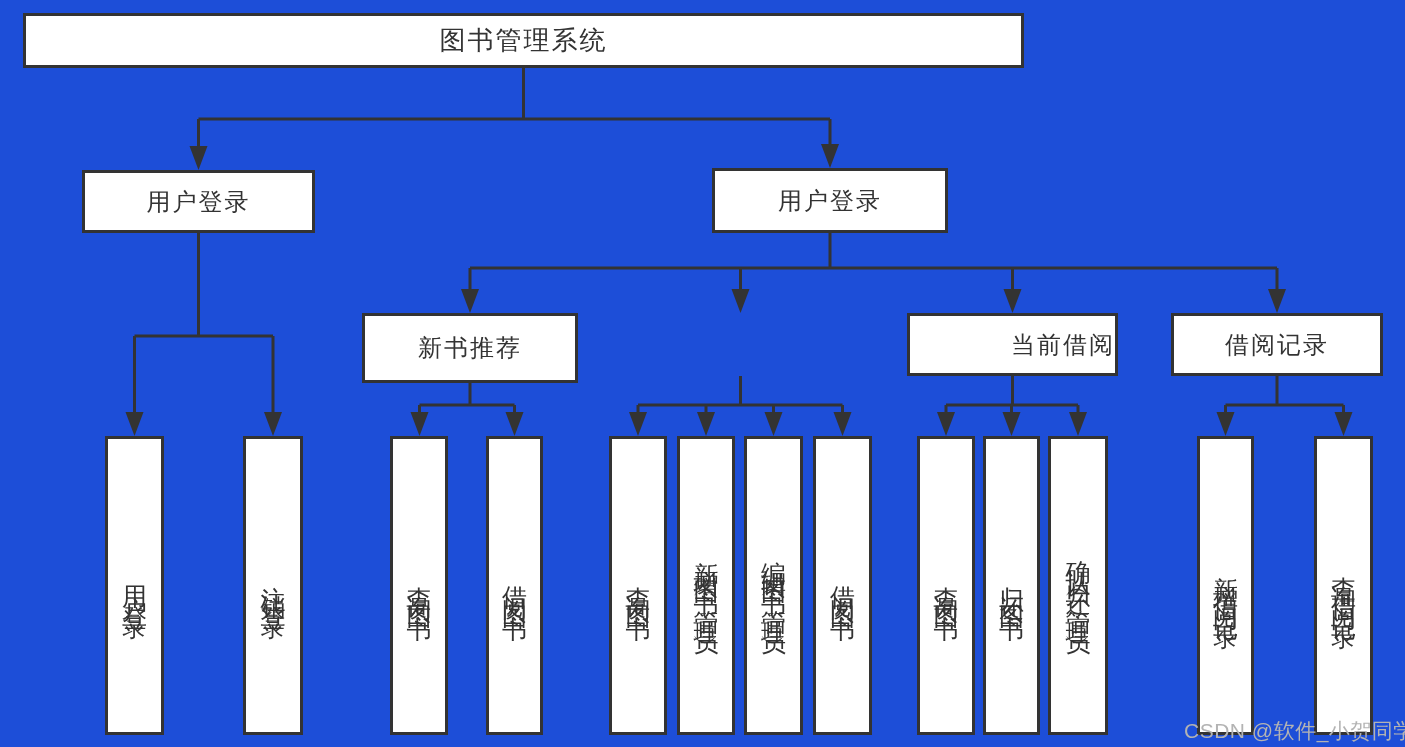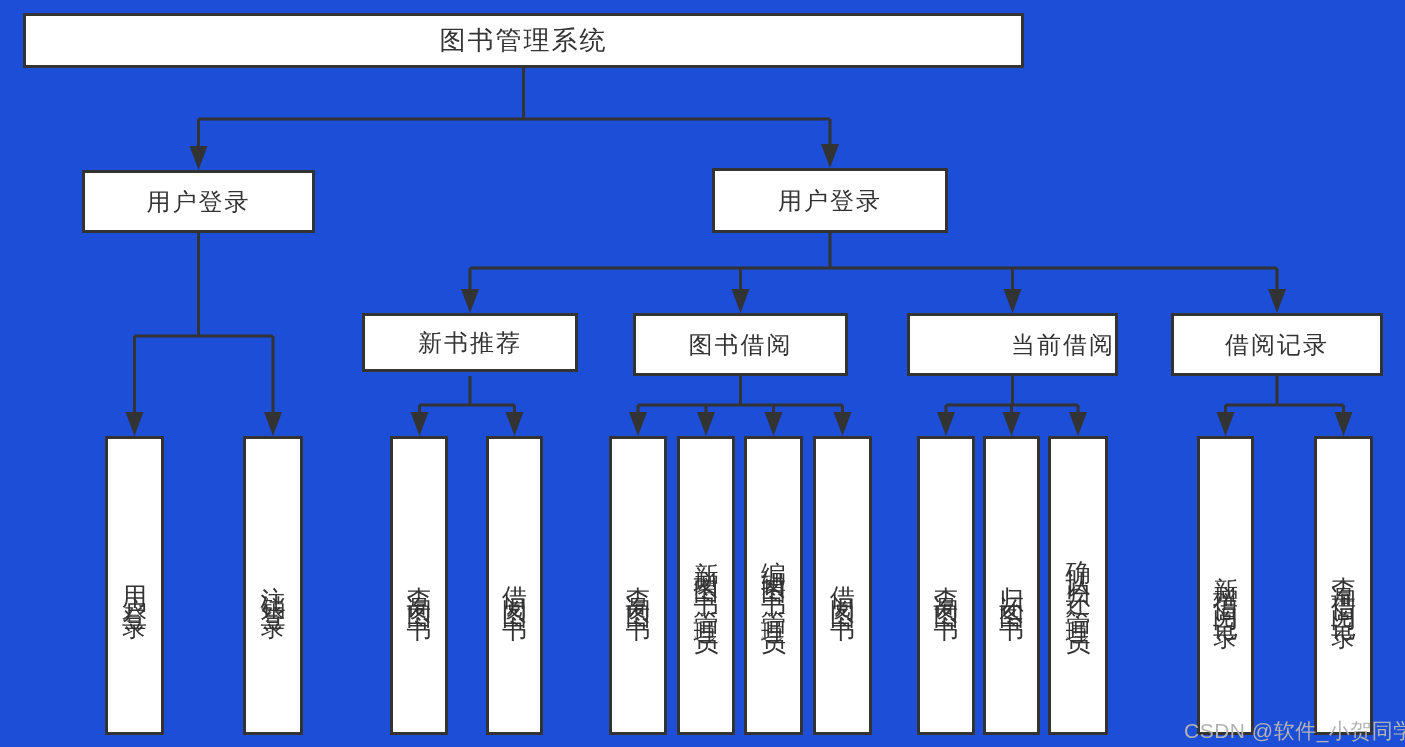--- a/index.html
+++ b/index.html
@@ -113,25 +113,22 @@
     <span>图书管理系统</span>
   </div>
 
   <div class="node hbox" style="left:82px; top:170px; width:233px; height:63px;">
     <span>用户登录</span>
   </div>
   <div class="node hbox" style="left:712px; top:168px; width:236px; height:65px;">
     <span>用户登录</span>
   </div>
 
-  <div class="node hbox" style="left:362px; top:313px; width:216px; height:59px;">
+  <div class="node hbox" style="left:362px; top:313px; width:216px; height:70px;">
     <span>新书推荐</span>
-  </div>
-  <div class="node hbox" style="left:633px; top:313px; width:215px; height:63px;">
-    <span>图书借阅</span>
   </div>
   <div class="node hbox" style="left:907px; top:313px; width:211px; height:63px;justify-content:flex-end;">
     <span>当前借阅</span>
   </div>
   <div class="node hbox" style="left:1171px; top:313px; width:212px; height:63px;">
     <span>借阅记录</span>
   </div>
 
   <div class="node leaf" style="left:105px; top:436px; width:59px; height:299px;">
     <span class="vtext">用户登录</span>

